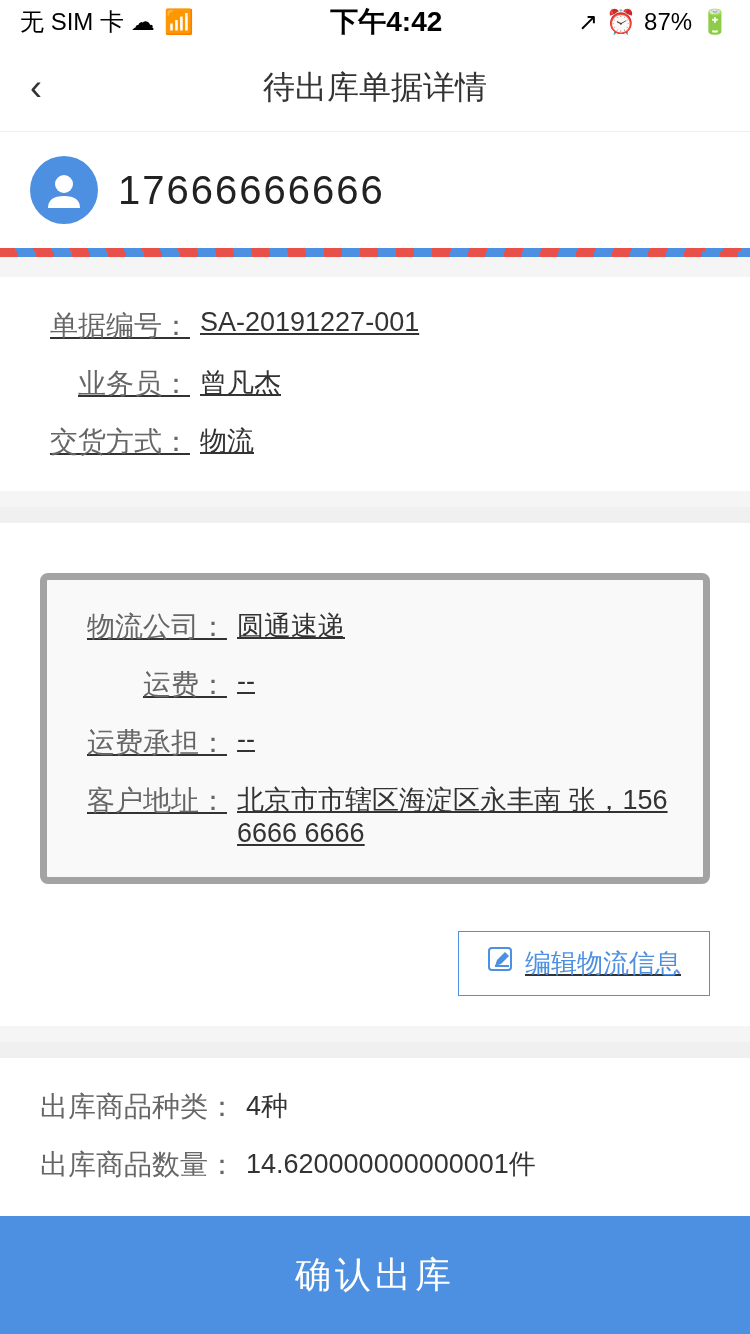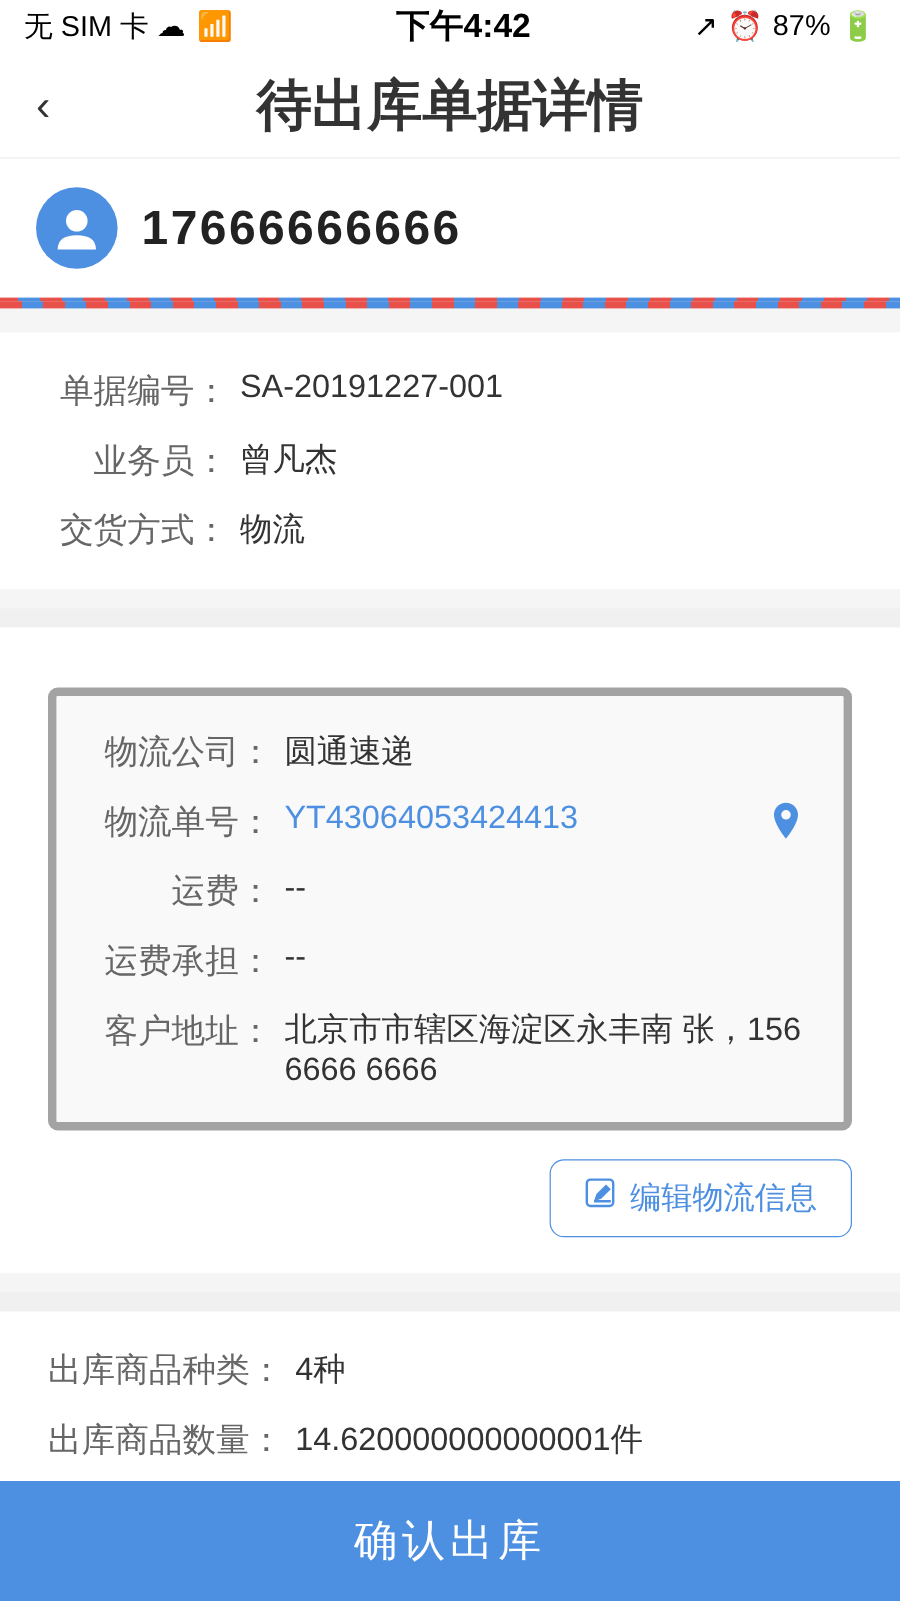--- a/index.html
+++ b/index.html
@@ -41,22 +41,22 @@
     }
     .nav-back {
       font-size: 36px;
       color: #333;
       cursor: pointer;
     }
     .nav-title {
       position: absolute;
       left: 50%;
       transform: translateX(-50%);
-      font-size: 46px;
-      font-weight: 700;
+      font-size: 32px;
+      font-weight: 400;
       color: #333;
     }
 
     
     .customer-header {
       background: #fff;
       padding: 24px 30px;
       display: flex;
       align-items: center;
       gap: 20px;
@@ -72,37 +72,38 @@
       align-items: center;
       justify-content: center;
       flex-shrink: 0;
     }
     .avatar-icon {
       width: 40px;
       height: 40px;
     }
     .customer-phone {
       font-size: 40px;
-      font-weight: 700;
+      font-weight: 400;
       color: #222;
       letter-spacing: 2px;
     }
 
     
     .dashed-divider {
       height: 6px;
       background: repeating-linear-gradient(90deg, #e8504a 0px, #e8504a 18px, #4d8fe0 18px, #4d8fe0 36px);
       margin-bottom: 20px;
     }
 
     
     .section {
       background: #fff;
       margin: 0 0 16px 0;
       padding: 30px 40px;
+      text-decoration: underline;
     }
 
     .info-row {
       display: flex;
       align-items: flex-start;
       margin-bottom: 20px;
     }
     .info-row:last-child { margin-bottom: 0; }
 
     .info-label {
@@ -139,29 +140,30 @@
 
     
     .edit-btn {
       display: flex;
       align-items: center;
       justify-content: flex-end;
       margin-top: 24px;
     }
     .btn-outline {
       border: 1px solid #4d8fe0;
-      border-radius: 12px;
+      border-radius: 0;
       padding: 14px 28px;
       color: #4d8fe0;
       font-size: 26px;
       background: #fff;
       display: flex;
       align-items: center;
       gap: 10px;
       cursor: pointer;
+      margin-top: 23px;
     }
 
     
     .gray-sep {
       height: 16px;
       background: #f0f0f0;
     }
 
     
     .stats-section {
@@ -174,21 +176,21 @@
     .view-detail-btn {
       display: flex;
       align-items: center;
       justify-content: flex-end;
       margin-top: 24px;
     }
 
     
     .bottom-bar {
       background: #4d8fe0;
-      height: 100px;
+      height: 118px;
       display: flex;
       align-items: center;
       justify-content: center;
       cursor: pointer;
       position: fixed;
       bottom: 0;
       width: 750px;
     }
     .bottom-btn-text {
       color: #fff;
@@ -252,29 +254,20 @@
     </div>
   </div>
 
   <div class="gray-sep"></div>
 
   <div class="section">
     <div class="logistics-card">
       <div class="info-row">
         <span class="info-label">物流公司：</span>
         <span class="info-value">圆通速递</span>
-      </div>
-      <div class="info-row">
-        <span class="info-label">物流单号：</span>
-        <span class="info-value blue">YT43064053424413</span>
-        <span class="logistics-icon">
-          <svg width="36" height="36" viewBox="0 0 36 36" fill="#4d8fe0">
-            <path d="M18 3C12.5 3 8 7.5 8 13c0 8 10 20 10 20s10-12 10-20c0-5.5-4.5-10-10-10zm0 14a4 4 0 1 1 0-8 4 4 0 0 1 0 8z"></path>
-          </svg>
-        </span>
       </div>
       <div class="info-row">
         <span class="info-label">运费：</span>
         <span class="info-value">--</span>
       </div>
       <div class="info-row">
         <span class="info-label">运费承担：</span>
         <span class="info-value">--</span>
       </div>
       <div class="info-row">

